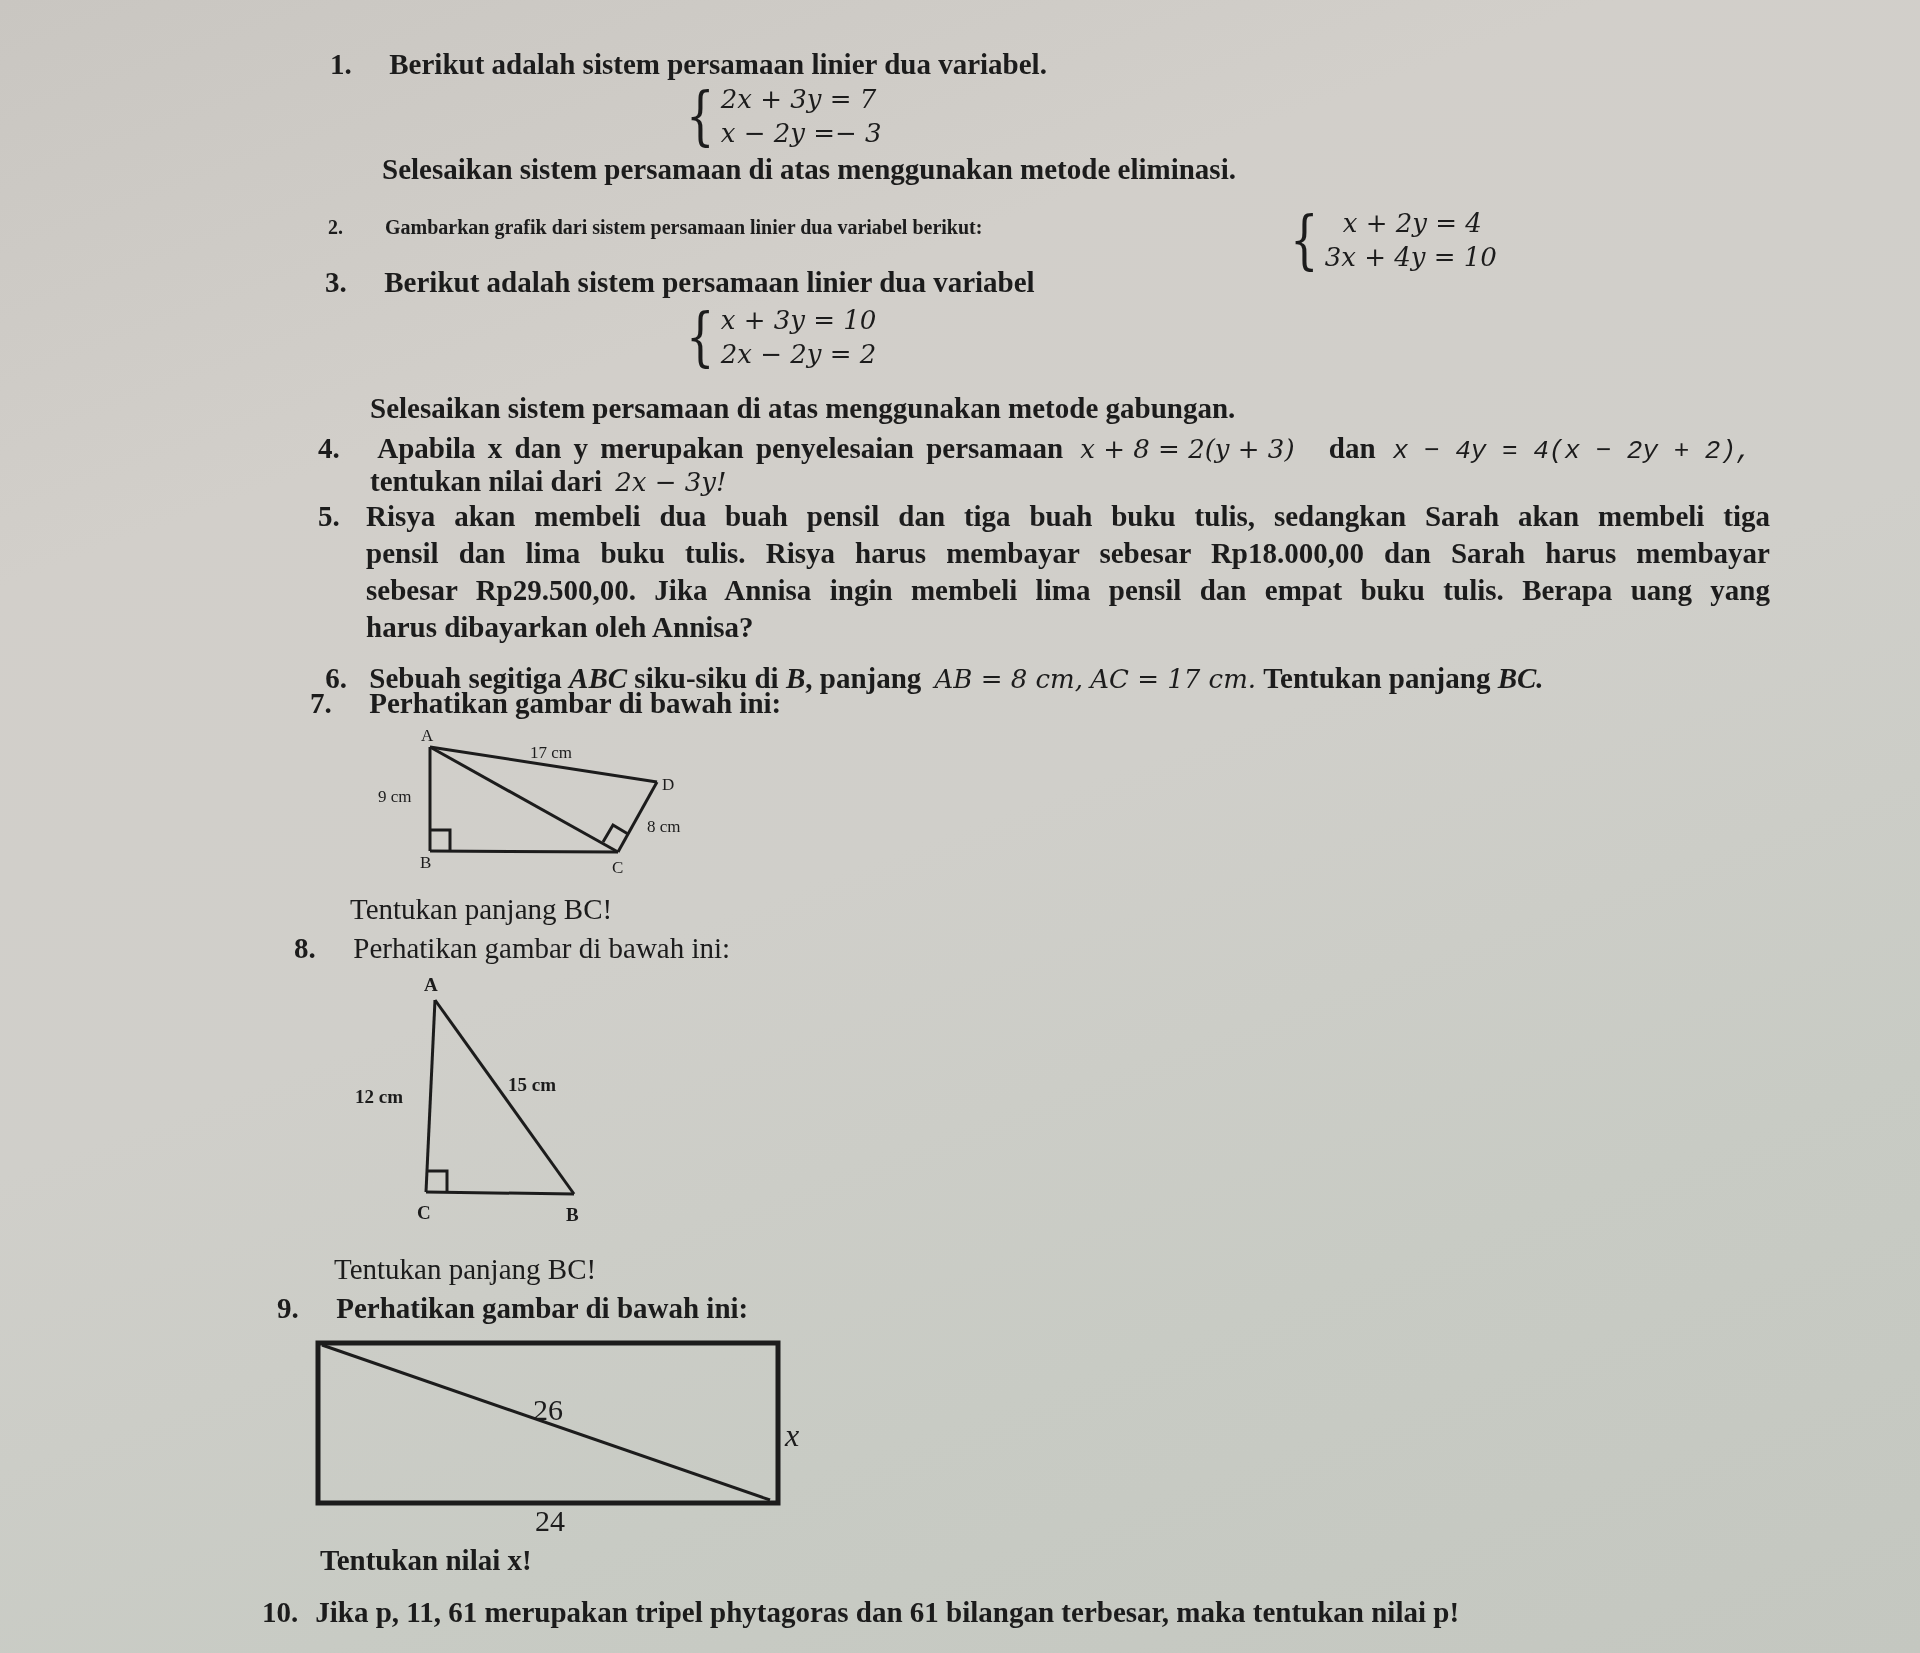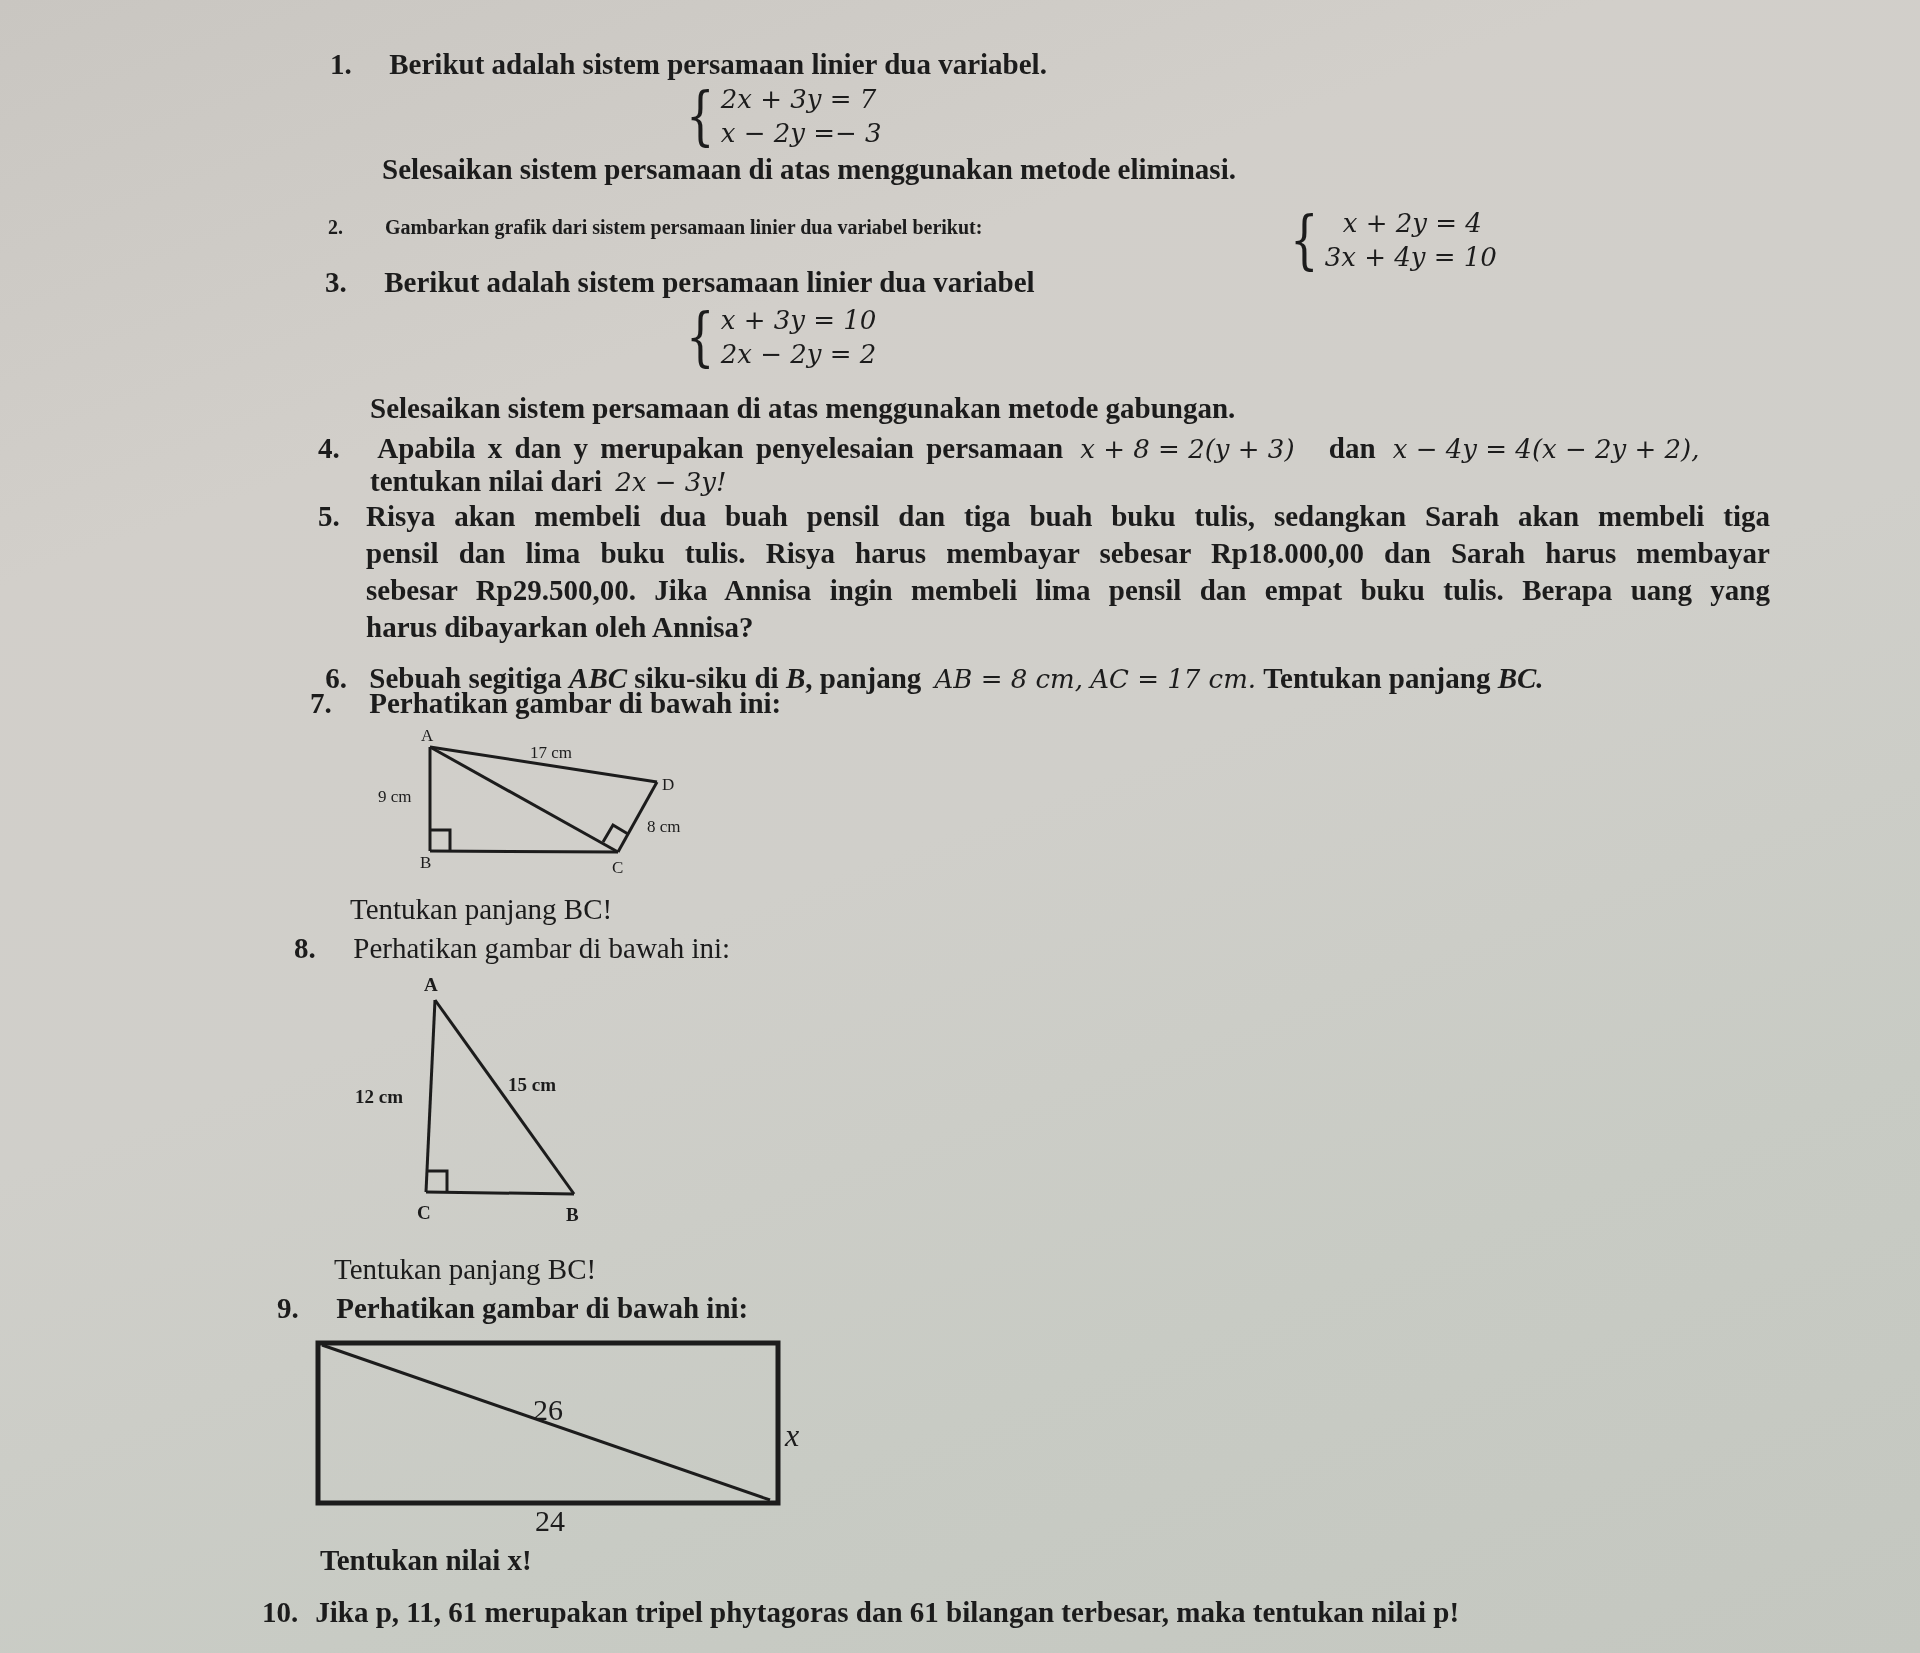--- a/index.html
+++ b/index.html
@@ -66,21 +66,21 @@
   </div>
   <div class="q" style="left:370px; top:382px;">
     <span class="txt">Selesaikan sistem persamaan di atas menggunakan metode gabungan.</span>
   </div>
 
   <div class="q" style="left:318px; top:422px;">
     <span class="num" style="width:52px;">4.</span>
     <span class="txt" style="word-spacing:5px;">Apabila x dan y merupakan penyelesaian persamaan</span>
     <span class="math mi" style="margin-left:10px;">x + 8 = 2(y + 3)</span>
     <span class="txt" style="margin-left:27px;">dan</span>
-    <span class="math mi" style="margin-left:10px;">x − 4y = 4(x − 2y + 2),</span>
+    <span class="math mi" style="margin-left:10px;font-family:Liberation Mono, monospace;">x − 4y = 4(x − 2y + 2),</span>
   </div>
   <div class="q" style="left:370px; top:455px;">
     <span class="txt">tentukan nilai dari</span>
     <span class="math mi" style="margin-left:6px;">2x − 3y!</span>
   </div>
 
   <div class="q" style="left:318px; top:490px;">
     <span class="num">5.</span>
   </div>
   <div class="para" style="left:366px; top:490px; width:1404px;">

